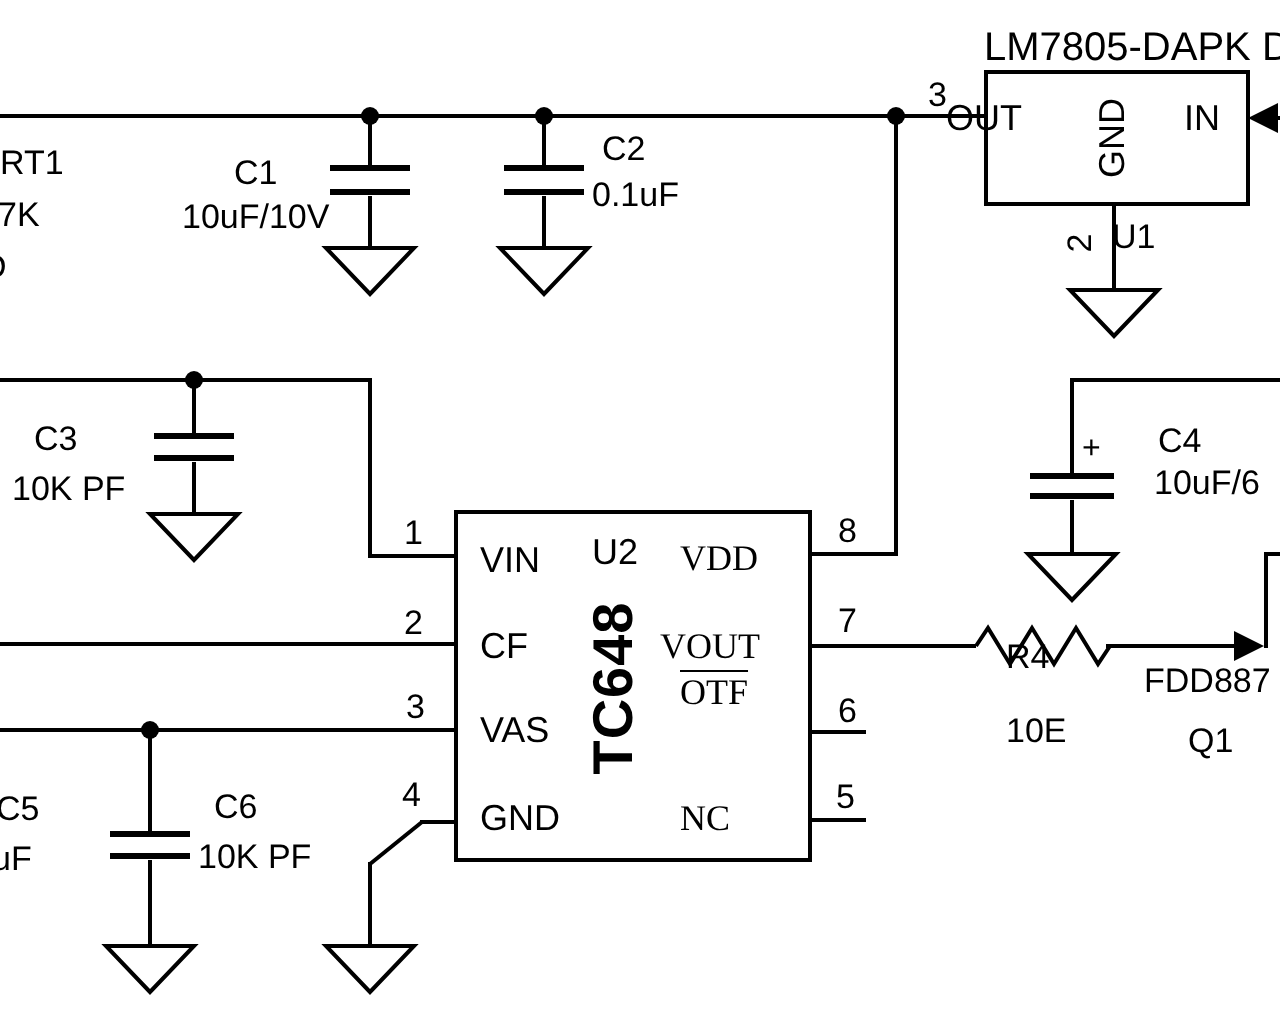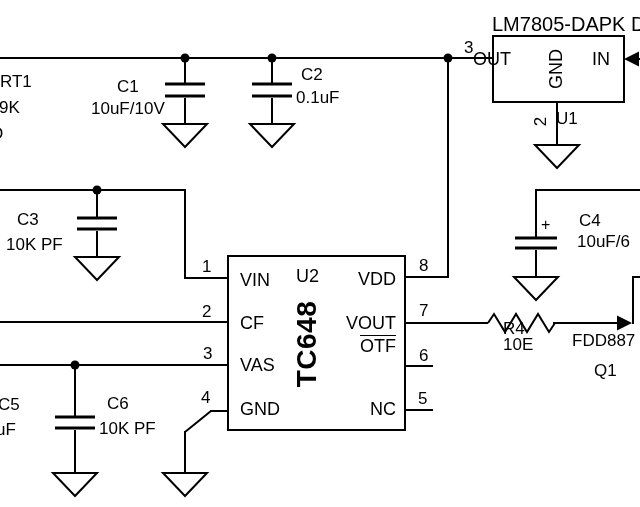--- a/index.html
+++ b/index.html
@@ -9,21 +9,21 @@
     font-family:"Liberation Sans", sans-serif; color:#000;
   }
   .canvas svg { position:absolute; left:0; top:0; }
   .lbl {
     position:absolute; line-height:1; white-space:pre;
     font-size:17px; color:#000;
   }
   .f16 { font-size:16px; }
   .f18 { font-size:18px; }
   .f20 { font-size:20px; }
-  .ral { text-align:right; }
+  .ral { text-align:left;font-family:Liberation Serif, serif; }
   .rot { transform:rotate(-90deg); transform-origin:center center; text-align:center; }
   .icname { font-size:28px; font-weight:bold; letter-spacing:0.5px; }
   .ovl { text-decoration:overline; }
   .wire { stroke:#000; stroke-width:2; fill:none; }
   .plate { stroke:#000; stroke-width:3; fill:none; }
   .box { stroke:#000; stroke-width:2; fill:none; }
   .gnd { stroke:#000; stroke-width:2; fill:none; }
   .dot { fill:#000; stroke:none; }
   .arrow { fill:#000; stroke:none; }
 </style>
@@ -99,21 +99,21 @@
     <path class="gnd" d="M514,277 L558,277 L536,300 Z"></path>
 
     <circle class="dot" cx="185" cy="58" r="4.5"></circle>
     <circle class="dot" cx="272" cy="58" r="4.5"></circle>
     <circle class="dot" cx="448" cy="58" r="4.5"></circle>
     <circle class="dot" cx="97" cy="190" r="4.5"></circle>
     <circle class="dot" cx="75" cy="365" r="4.5"></circle>
   </svg>
 
   <span class="lbl" style="left:0px;top:73px">RT1</span>
-  <span class="lbl" style="left:-1px;top:99px">9K</span>
+  <span class="lbl" style="left:-1px;top:99px">7K</span>
   <span class="lbl" style="left:-9px;top:125px">D</span>
   <span class="lbl" style="left:-2px;top:396px">C5</span>
   <span class="lbl" style="left:-4px;top:421px">uF</span>
 
   <span class="lbl" style="left:117px;top:78px">C1</span>
   <span class="lbl" style="left:91px;top:100px">10uF/10V</span>
   <span class="lbl" style="left:301px;top:66px">C2</span>
   <span class="lbl" style="left:296px;top:89px">0.1uF</span>
 
   <span class="lbl f20" style="left:492px;top:14px">LM7805-DAPK D</span>
@@ -151,17 +151,17 @@
   <span class="lbl" style="left:418px;top:390px">5</span>
 
   <span class="lbl" style="left:107px;top:395px">C6</span>
   <span class="lbl" style="left:99px;top:420px">10K PF</span>
 
   <span class="lbl f16" style="left:541px;top:217px">+</span>
   <span class="lbl" style="left:579px;top:212px">C4</span>
   <span class="lbl" style="left:577px;top:233px">10uF/6</span>
 
   <span class="lbl" style="left:503px;top:320px">R4</span>
-  <span class="lbl" style="left:503px;top:336px">10E</span>
+  <span class="lbl" style="left:503px;top:357px">10E</span>
   <span class="lbl" style="left:572px;top:332px">FDD887</span>
   <span class="lbl" style="left:594px;top:362px">Q1</span>
 
 </div>
 
 </body></html>

